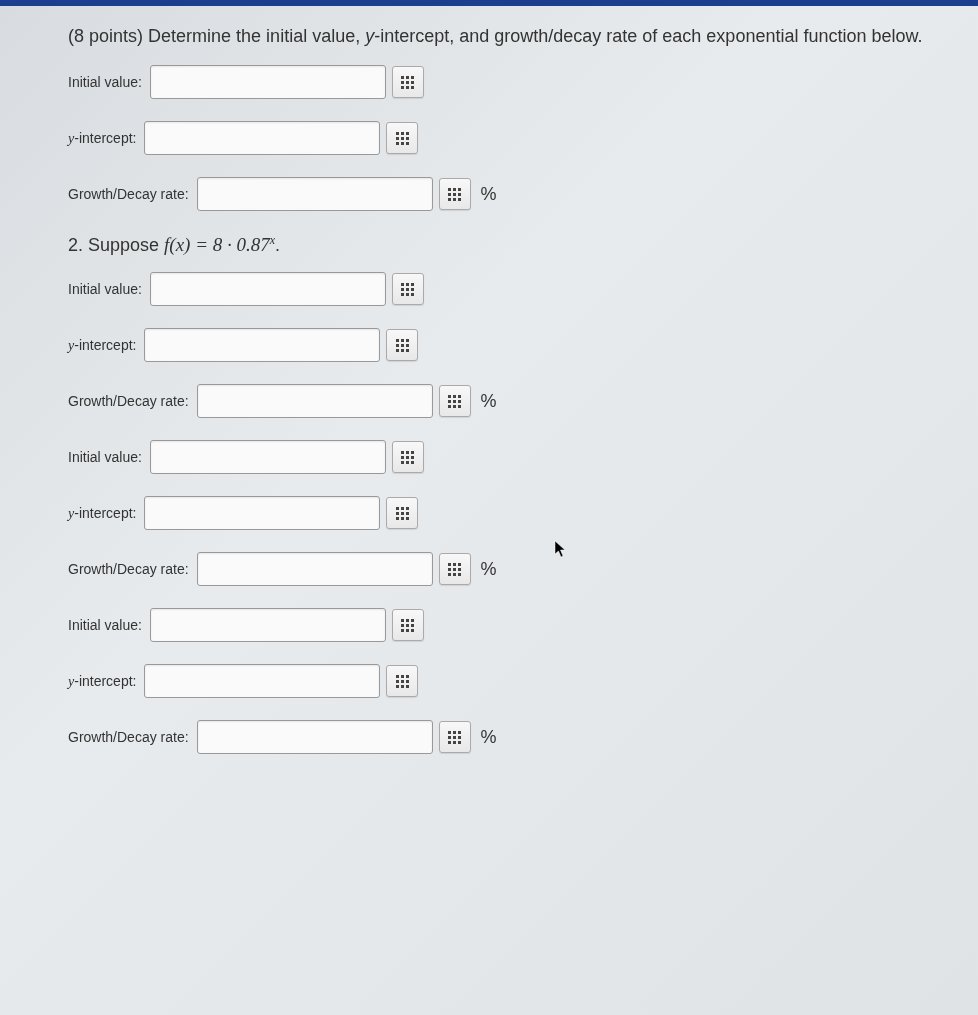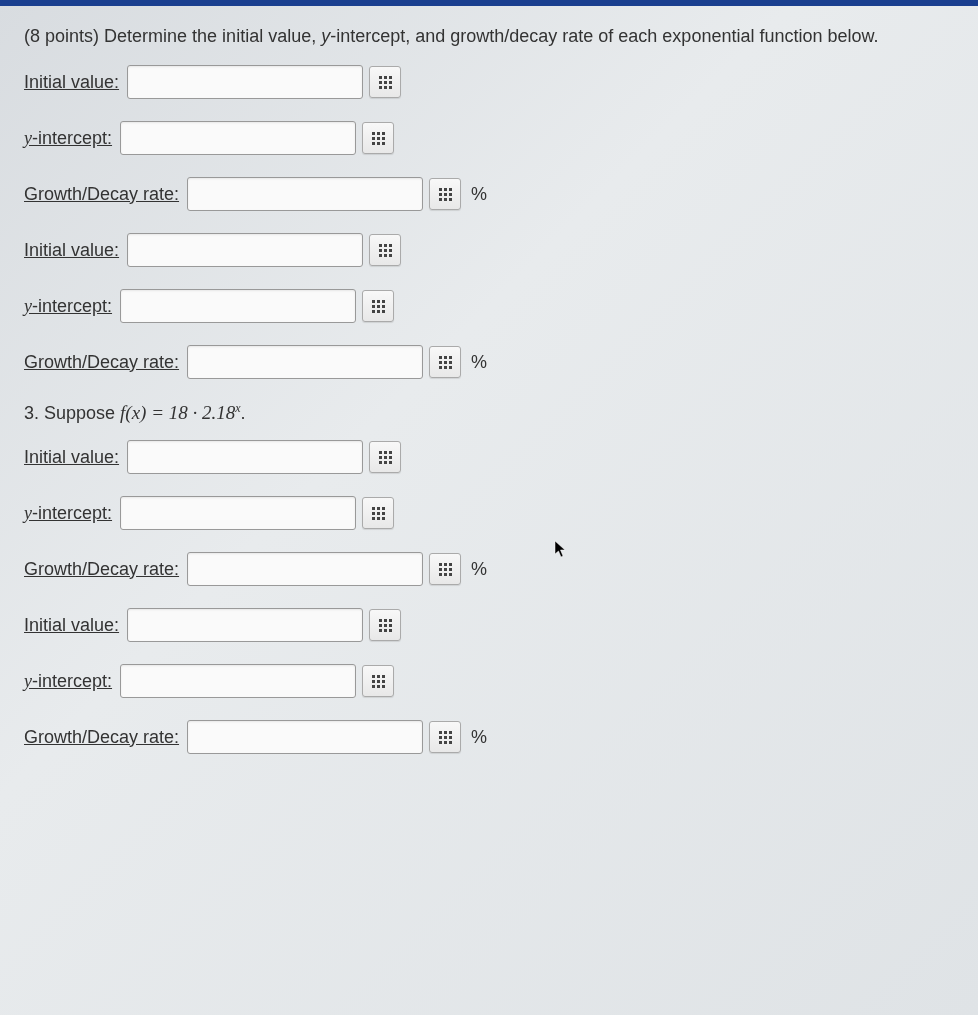--- a/index.html
+++ b/index.html
@@ -17,20 +17,21 @@
       overflow: hidden;
       position: relative;
     }
     .top-bar {
       height: 6px;
       background: #1a3f8f;
       width: 100%;
     }
     .content {
       padding: 20px 24px;
+      margin-left: 44px;
     }
     .prompt {
       font-size: 18px;
       color: #333;
       margin-bottom: 18px;
     }
     .prompt .italic {
       font-style: italic;
     }
     .function-line {
@@ -47,24 +48,23 @@
     .function-line .sup {
       vertical-align: super;
       font-size: 12px;
     }
     .row {
       display: flex;
       align-items: center;
       margin-bottom: 22px;
     }
     .label {
-      font-size: 18px;
+      font-size: 14px;
       color: #333;
       margin-right: 8px;
-      text-decoration: underline;
     }
     .italic-y {
       font-style: italic;
       font-family: 'Times New Roman', serif;
     }
     .input-field {
       height: 34px;
       border: 1px solid #999;
       background: #fafafa;
       border-radius: 3px;
@@ -171,20 +171,21 @@
             <span></span>
             <span></span>
             <span></span>
             <span></span>
             <span></span>
             <span></span>
           </div>
         </div>
         <span class="percent">%</span>
       </div>
+      <div class="function-line"><span>2. </span><span>Suppose </span><span class="fx">f(x) = 8 · 0.87<span class="sup">x</span></span><span>.</span></div>
       <div class="row">
         <span class="label">Initial value:</span>
         <input class="input-field input-short" style="">
         <div class="grid-button">
           <div class="grid-icon">
             <span></span>
             <span></span>
             <span></span>
             <span></span>
             <span></span>
@@ -223,21 +224,20 @@
             <span></span>
             <span></span>
             <span></span>
             <span></span>
             <span></span>
             <span></span>
           </div>
         </div>
         <span class="percent">%</span>
       </div>
-      <div class="function-line"><span>3. </span><span>Suppose </span><span class="fx">f(x) = 18 · 2.18<span class="sup">x</span></span><span>.</span></div>
       <div class="row">
         <span class="label">Initial value:</span>
         <input class="input-field input-short" style="">
         <div class="grid-button">
           <div class="grid-icon">
             <span></span>
             <span></span>
             <span></span>
             <span></span>
             <span></span>

